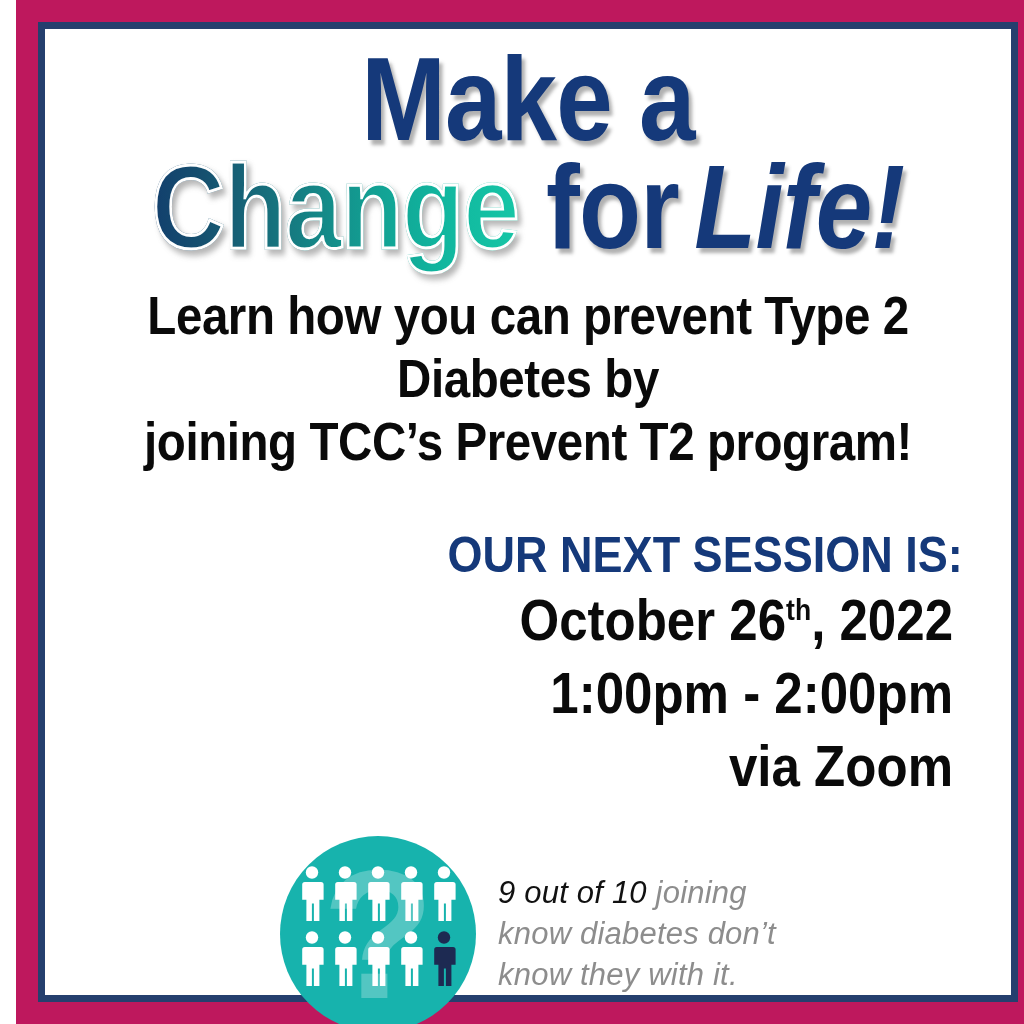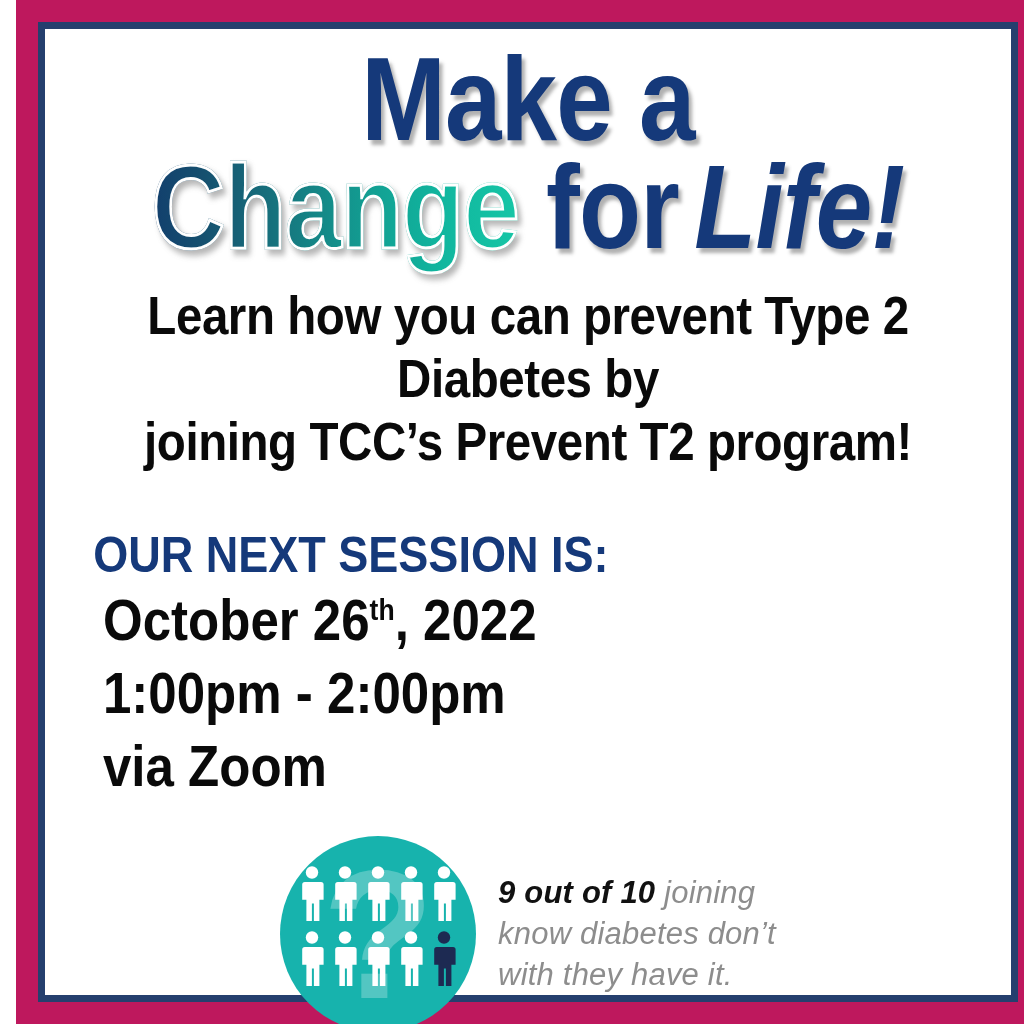--- a/index.html
+++ b/index.html
@@ -113,21 +113,21 @@
     line-height: 1.16;
     color: #0a0a0a;
     transform: scaleX(0.88);
     letter-spacing: -0.5px;
   }
   .subtitle .sub-l { display: block; }
 
   
   .session {
     margin-top: 56px;
-    text-align: left;
+    text-align: right;
     width: 100%;
   }
   .session-head {
     font-family: "Liberation Sans Narrow", "Liberation Sans", sans-serif;
     font-weight: bold;
     font-size: 50px;
     color: #15397a;
     letter-spacing: 0px;
     transform: scaleX(0.90);
     display: block;
@@ -203,21 +203,21 @@
     font-family: "Liberation Sans", sans-serif;
     font-style: italic;
     font-size: 31px;
     line-height: 1.32;
     color: #8d8d8d;
     max-width: 330px;
     letter-spacing: 0.2px;
   }
   .caption b {
     color: #111111;
-    font-weight: bold;
+    font-weight: normal;
   }
   .caption .cap-l { display: block; }
 </style>
 </head>
 <body>
 
 <div class="poster">
   <div class="card">
 
     <div class="headline">
@@ -287,18 +287,18 @@
                 <circle cx="13" cy="7.5" r="6.2" fill="#1d2a52"></circle>
                 <path d="M4 17h18a2.6 2.6 0 0 1 2.6 2.6v15.2h-4.2V56h-5.5V38.5h-2.0V56H7.4V34.8H3.2V19.6A2.6 2.6 0 0 1 5.8 17z" fill="#1d2a52"></path>
               </svg>
           </div>
         </div>
       </div>
 
       <div class="caption">
         <span class="cap-l"><b>9 out of 10</b><span> joining</span></span>
         <span class="cap-l">know diabetes don’t</span>
-        <span class="cap-l">with they have it.</span>
+        <span class="cap-l">know they with it.</span>
       </div>
     </div>
 
   </div>
 </div>
 
 </body></html>

